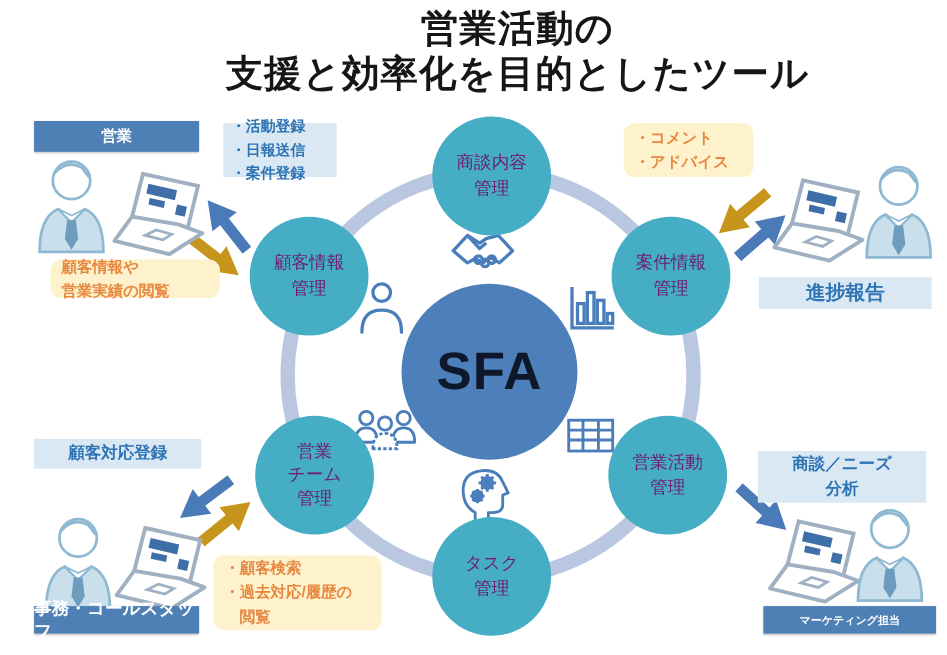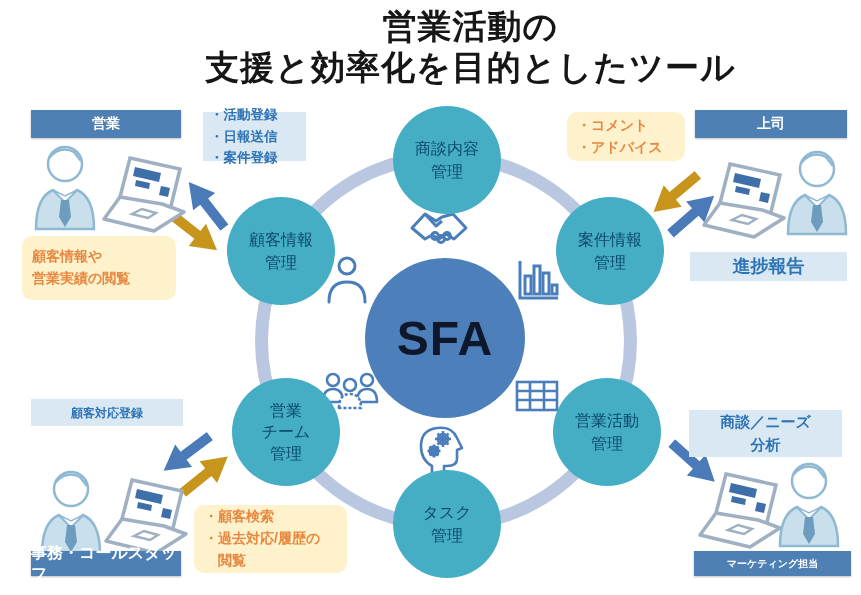--- a/index.html
+++ b/index.html
@@ -9,21 +9,21 @@
   }
   .abs{position:absolute;}
   .pre{white-space:pre-line;}
   
   #title{left:0;top:6px;width:861px;text-align:center;color:#161616;
          font-size:34px;font-weight:800;line-height:1.22;letter-spacing:1px;margin-left:40px;}
   
   #ring{left:255px;top:150px;width:382px;height:382px;box-sizing:border-box;
         border:13px solid #bac7e0;border-radius:50%;z-index:0;}
   
-  .mod{width:108px;height:108px;border-radius:50%;background:#45adc4;color:#0c4a6e;
+  .mod{width:108px;height:108px;border-radius:50%;background:#45adc4;color:#701a75;
        display:flex;align-items:center;justify-content:center;text-align:center;
        font-size:16px;line-height:1.45;z-index:2;}
   
   #sfa{left:365px;top:258px;width:160px;height:160px;border-radius:50%;background:#4d80bb;
        color:#0f172a;display:flex;align-items:center;justify-content:center;
        font-size:48px;font-weight:800;letter-spacing:1px;z-index:2;}
   
   .bar{background:#4e7fb5;color:#fff;font-weight:700;font-size:14px;
        display:flex;align-items:center;justify-content:center;z-index:3;
        box-shadow:0 1px 2px rgba(0,0,0,.25);}
@@ -150,46 +150,45 @@
     <path d="M37,15 L63,21 L61,30 L35,24 Z" fill="#3f6fa8"></path>
     <path d="M38,28 L52,31 L51,37 L37,34 Z" fill="#3f6fa8"></path>
     <path d="M63,34 L72,36 L70,45 L61,43 Z" fill="#3f6fa8"></path>
     <path d="M6,67 L56,79 L86,60 L64,52 L22,45 Z" fill="#fff" stroke="#9fb0c2" stroke-width="3.5" stroke-linejoin="round"></path>
     <path d="M34,62 L50,66 L58,61 L44,57 Z" fill="none" stroke="#9fb0c2" stroke-width="2.5"></path>
   </svg>
 
   <div class="abs bluebox list pre" style="left:203px;top:112px;width:103px;height:49px">・活動登録
 ・日報送信
 ・案件登録</div>
-  <div class="abs yellowbox pre" style="left:22px;top:236px;width:154px;height:64px">顧客情報や
+  <div class="abs yellowbox pre" style="left:46px;top:236px;width:154px;height:35px">顧客情報や
 営業実績の閲覧</div>
 
   <div class="abs yellowbox pre" style="left:567px;top:112px;width:118px;height:49px">・コメント
 ・アドバイス</div>
-  <div class="abs bar" style="left:695px;top:110px;width:152px;height:28px">上司</div>
 
   <svg class="abs icon" style="left:698px;top:158px" width="92" height="88" viewBox="0 0 92 88">
     <path d="M32,6 L82,17 L72,58 L22,45 Z" fill="#fff" stroke="#9fb0c2" stroke-width="3.5"></path>
     <path d="M37,15 L63,21 L61,30 L35,24 Z" fill="#3f6fa8"></path>
     <path d="M38,28 L52,31 L51,37 L37,34 Z" fill="#3f6fa8"></path>
     <path d="M63,34 L72,36 L70,45 L61,43 Z" fill="#3f6fa8"></path>
     <path d="M6,67 L56,79 L86,60 L64,52 L22,45 Z" fill="#fff" stroke="#9fb0c2" stroke-width="3.5" stroke-linejoin="round"></path>
     <path d="M34,62 L50,66 L58,61 L44,57 Z" fill="none" stroke="#9fb0c2" stroke-width="2.5"></path>
   </svg>
   <svg class="abs icon" style="left:776px;top:144px" width="82" height="92" viewBox="0 0 82 92">
     <path d="M12,90 Q12,58 29,51 L41,63 L53,51 Q70,58 70,90 Z" fill="#c9dfeb" stroke="#8fb9d2" stroke-width="2.5"></path>
     <polygon points="29,51 41,63 53,51 41,57" fill="#fff" stroke="#8fb9d2" stroke-width="1.5"></polygon>
     <polygon points="37,61 45,61 47,78 41,88 35,78" fill="#6d9cbf"></polygon>
     <circle cx="41" cy="25" r="17" fill="#fff" stroke="#8fb9d2" stroke-width="2.5"></circle>
     <path d="M25,19 Q36,6 50,13 L57,22" fill="none" stroke="#8fb9d2" stroke-width="2.5"></path>
   </svg>
 
   <div class="abs bluebox" style="left:690px;top:252px;width:157px;height:29px;font-size:18px">進捗報告</div>
 
-  <div class="abs bluebox" style="left:31px;top:399px;width:152px;height:27px;font-size:12px">顧客対応登録</div>
+  <div class="abs bluebox" style="left:31px;top:399px;width:152px;height:27px;font-size:15px">顧客対応登録</div>
 
   <svg class="abs icon" style="left:30px;top:464px" width="82" height="92" viewBox="0 0 82 92">
     <path d="M12,90 Q12,58 29,51 L41,63 L53,51 Q70,58 70,90 Z" fill="#c9dfeb" stroke="#8fb9d2" stroke-width="2.5"></path>
     <polygon points="29,51 41,63 53,51 41,57" fill="#fff" stroke="#8fb9d2" stroke-width="1.5"></polygon>
     <polygon points="37,61 45,61 47,78 41,88 35,78" fill="#6d9cbf"></polygon>
     <circle cx="41" cy="25" r="17" fill="#fff" stroke="#8fb9d2" stroke-width="2.5"></circle>
     <path d="M25,19 Q36,6 50,13 L57,22" fill="none" stroke="#8fb9d2" stroke-width="2.5"></path>
   </svg>
   <svg class="abs icon" style="left:100px;top:474px" width="92" height="88" viewBox="0 0 92 88">
     <path d="M32,6 L82,17 L72,58 L22,45 Z" fill="#fff" stroke="#9fb0c2" stroke-width="3.5"></path>

